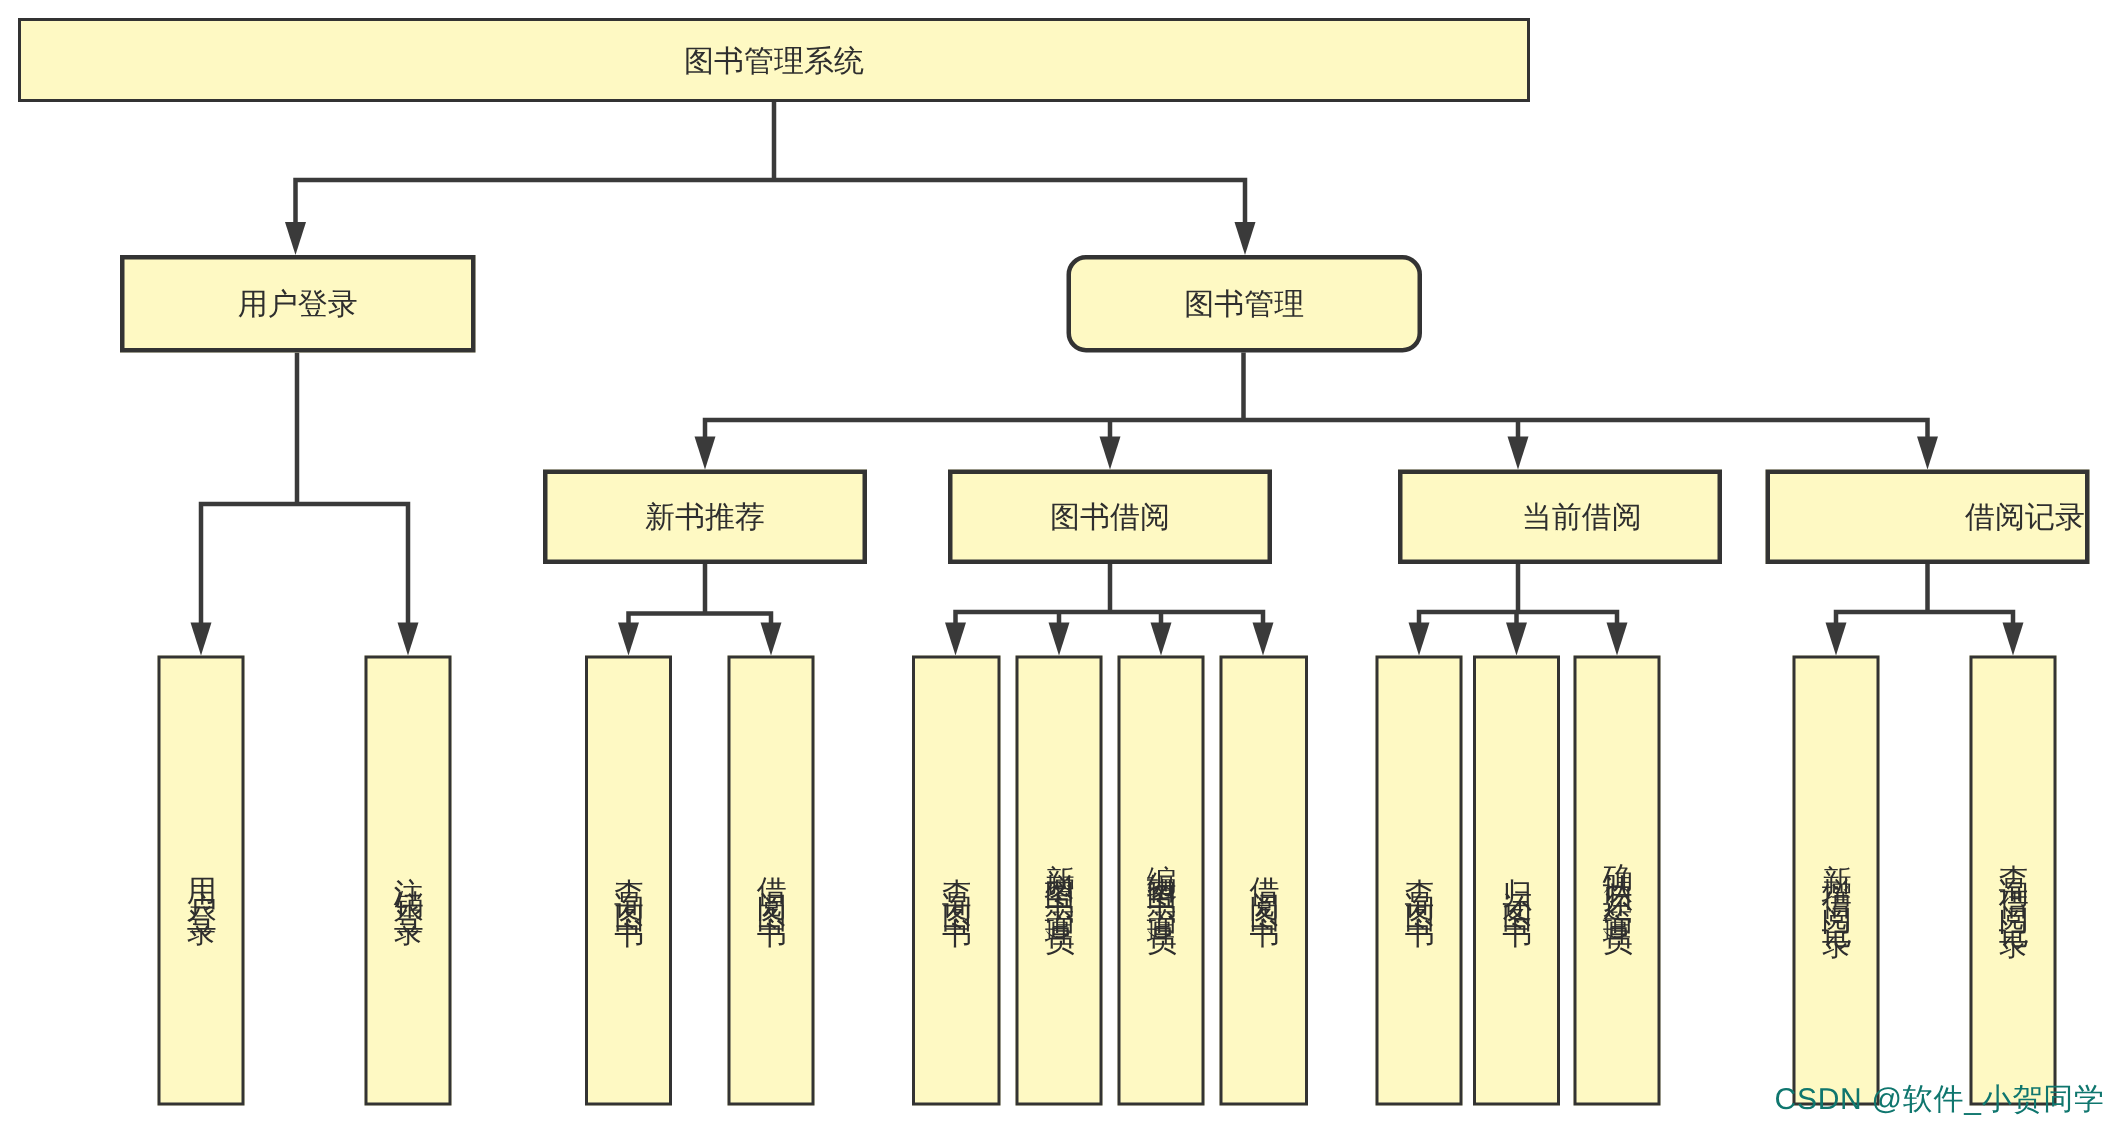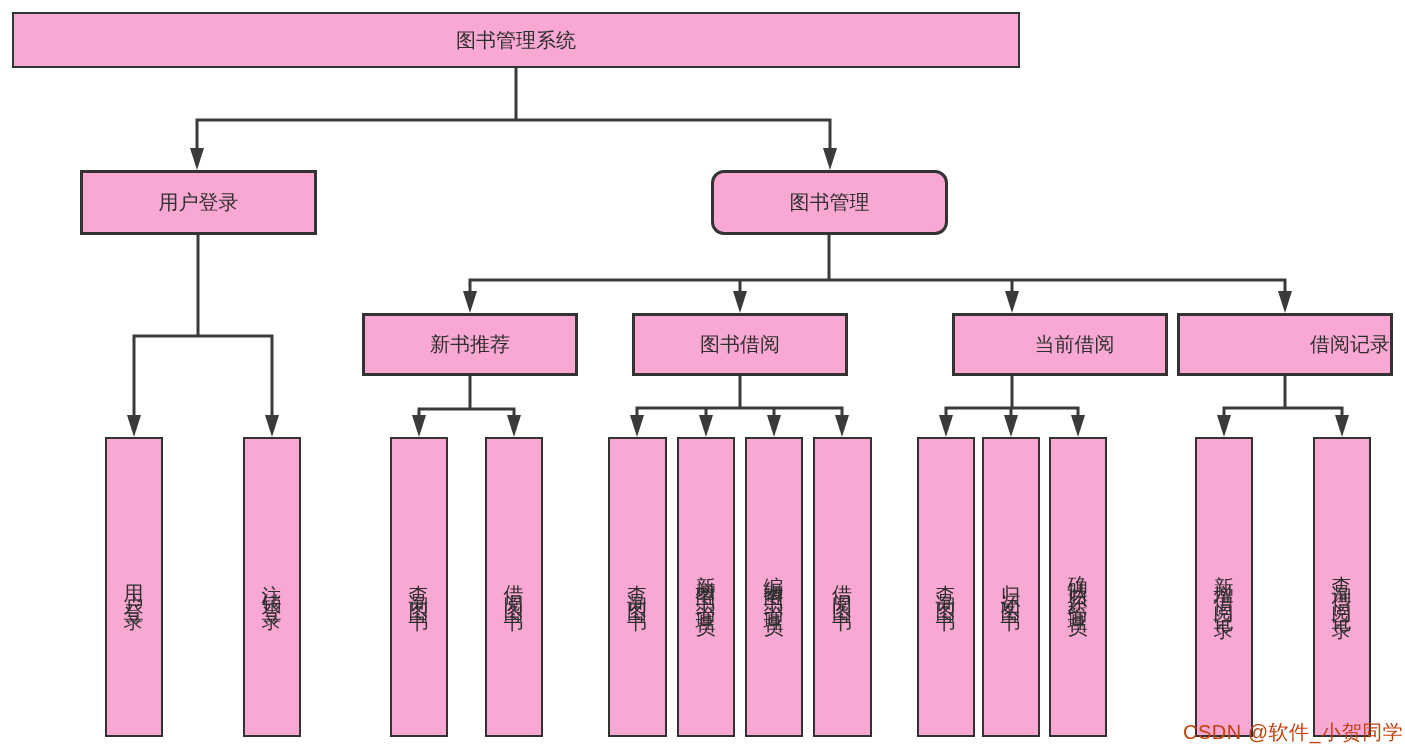--- a/index.html
+++ b/index.html
@@ -18,21 +18,21 @@
   #connector-svg {
     position: absolute;
     left: 0;
     top: 0;
     width: 1405px;
     height: 747px;
   }
   .box {
     position: absolute;
     box-sizing: border-box;
-    background: #f9a8d4;
+    background: #fef9c3;
     border: 3px solid #333333;
     color: #2e2e2e;
     display: flex;
     align-items: center;
     justify-content: center;
     text-align: center;
   }
   .box.root {
     left: 12px; top: 12px; width: 1008px; height: 56px;
     border-width: 2px;
@@ -148,21 +148,21 @@
   <div class="box lvl2" style="left:711px;border-radius:13px;">
     <span>图书管理</span>
   </div>
 
   <div class="box lvl3" style="left:362px;">
     <span>新书推荐</span>
   </div>
   <div class="box lvl3" style="left:632px;">
     <span>图书借阅</span>
   </div>
-  <div class="box lvl3" style="left:952px;padding-left:29px;">
+  <div class="box lvl3" style="left:932px;padding-left:29px;">
     <span>当前借阅</span>
   </div>
   <div class="box lvl3" style="left:1177px;justify-content:flex-end;">
     <span>借阅记录</span>
   </div>
 
   <div class="box leaf" style="left:105px;">
     <span class="vtext">用户登录</span>
   </div>
   <div class="box leaf" style="left:243px;">
@@ -199,15 +199,15 @@
     <span class="vtext long">确认归还（管理员）</span>
   </div>
 
   <div class="box leaf" style="left:1195px;">
     <span class="vtext">新增借阅记录</span>
   </div>
   <div class="box leaf" style="left:1313px;">
     <span class="vtext">查询借阅记录</span>
   </div>
 
-  <div id="watermark" style="color: #c2410c;">CSDN @软件_小贺同学</div>
+  <div id="watermark" style="color: #0f766e;">CSDN @软件_小贺同学</div>
 
 </div>
 
 </body></html>

